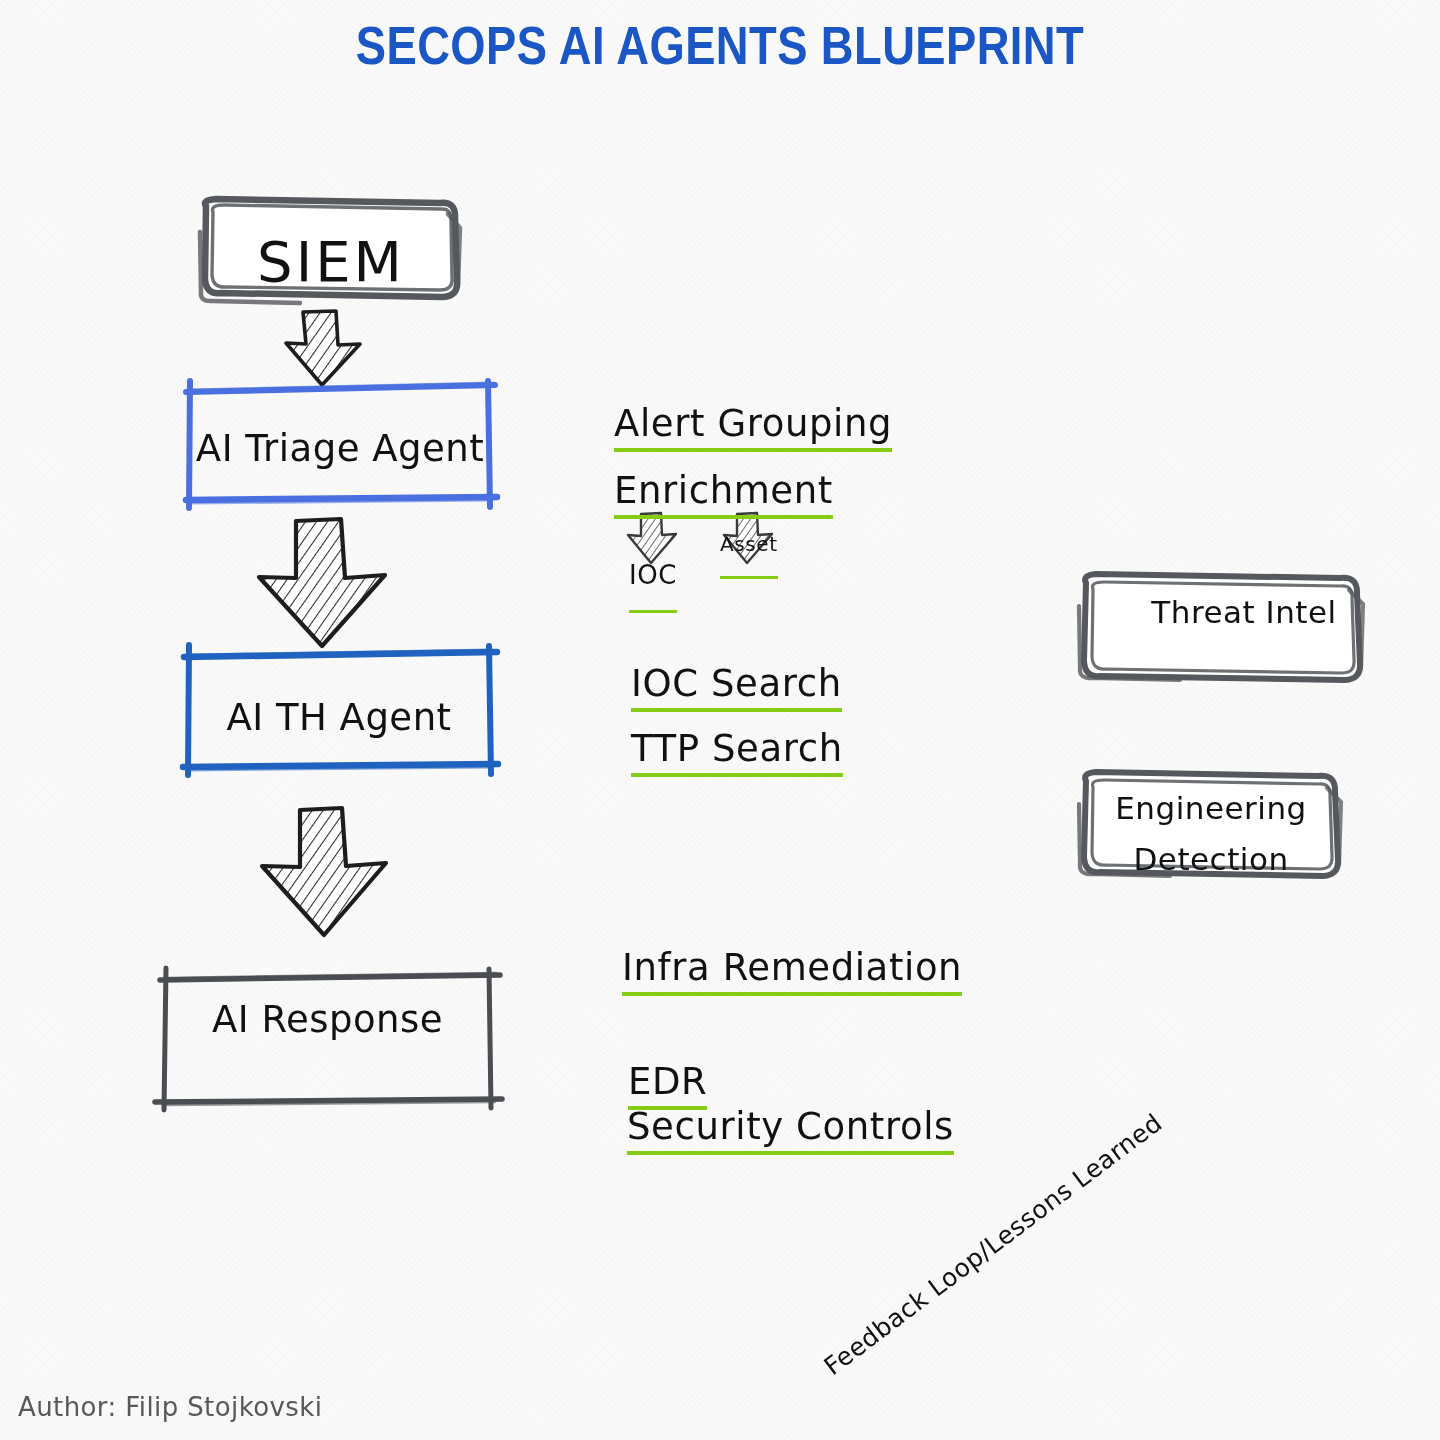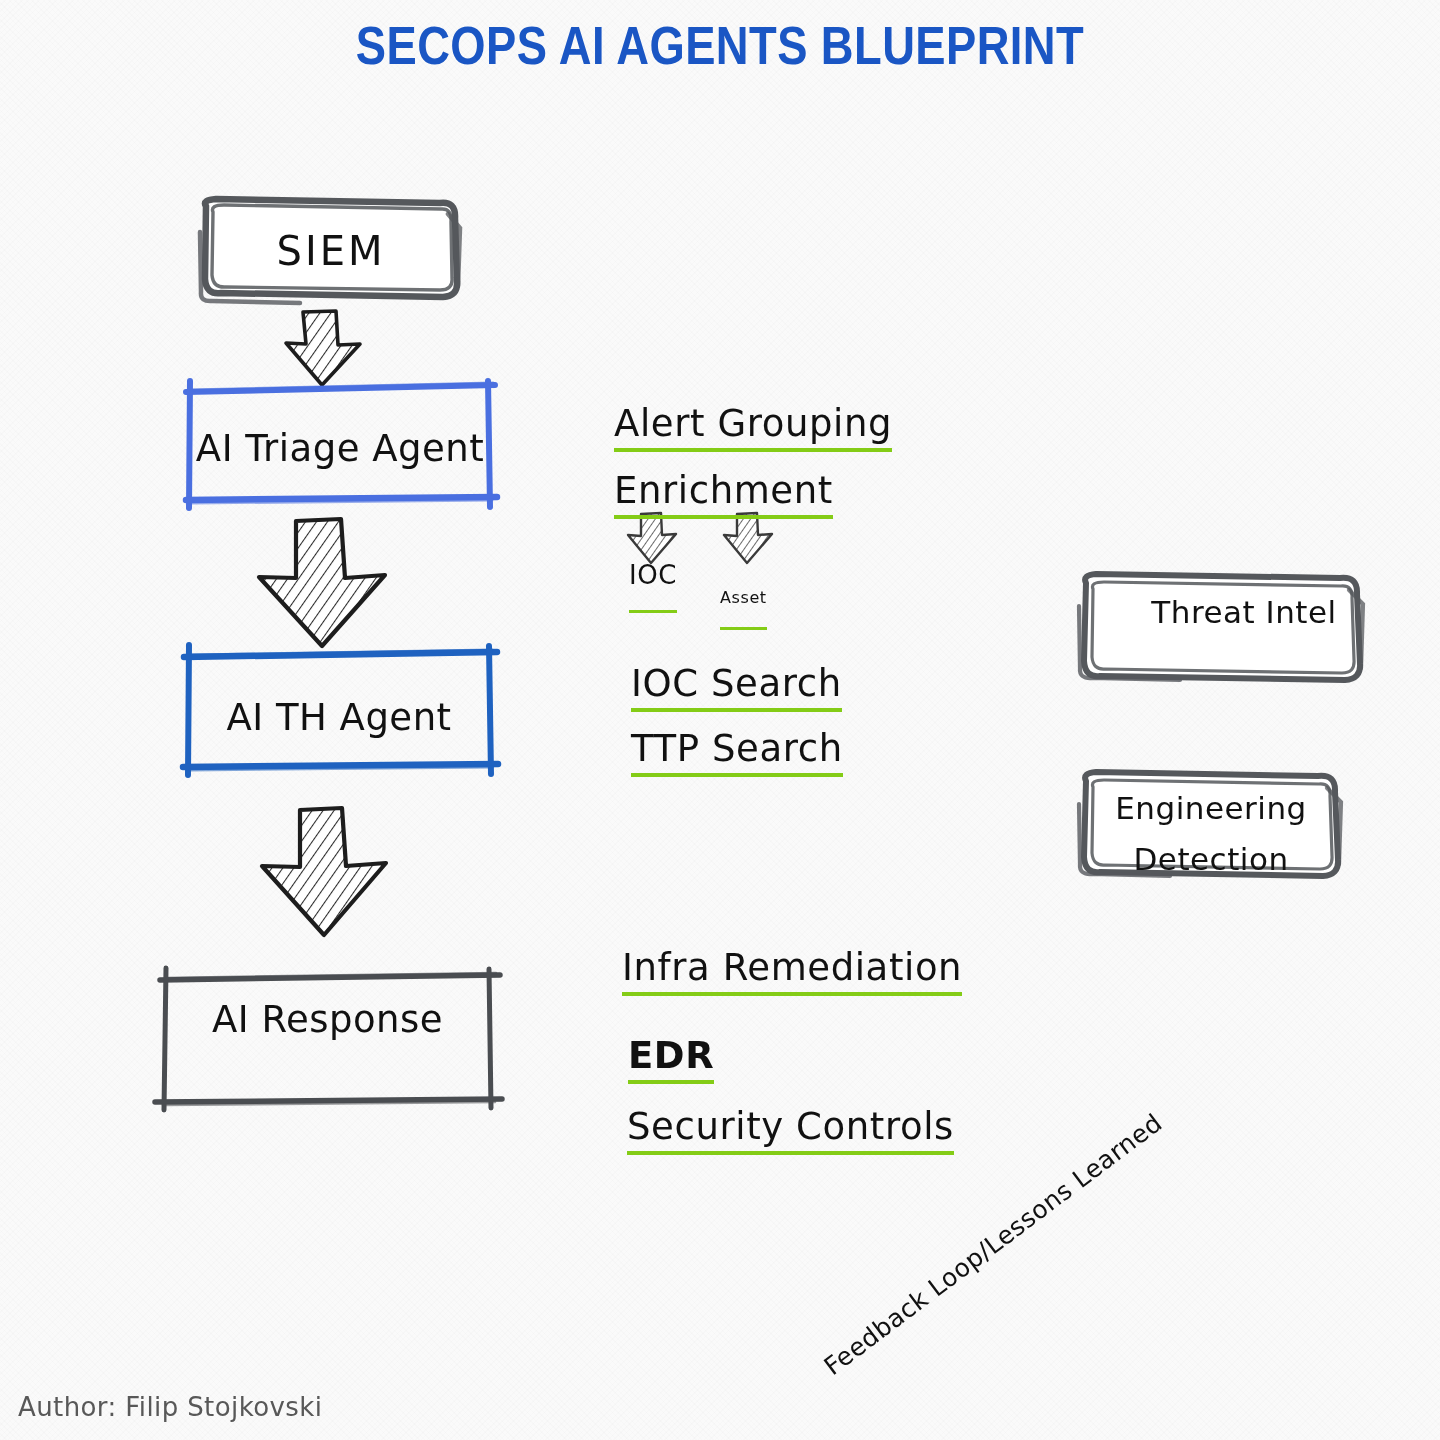--- a/index.html
+++ b/index.html
@@ -196,21 +196,21 @@
              L1338,860 Q1339,875 1323,876 L1100,872 Q1085,874 1084,857 Z" fill="#ffffff" stroke="#55585c" stroke-width="6" stroke-linejoin="round" stroke-linecap="round"></path>
     <path d="M1093,787 Q1090,780 1104,780 L1319,784 Q1331,783 1330,796
              L1332,856 Q1333,869 1320,869 L1105,865 Q1093,866 1092,853 Z" fill="none" stroke="#55585c" stroke-width="3.2" stroke-linejoin="round" stroke-linecap="round" opacity="0.85"></path>
     <path d="M1079,804 L1080,864 Q1079,875 1092,874 L1170,876" fill="none" stroke="#55585c" stroke-width="4.2" stroke-linecap="round" opacity="0.8"></path>
     <path d="M1327,788 L1341,802 L1339,864" fill="none" stroke="#55585c" stroke-width="4.2" stroke-linecap="round" opacity="0.75"></path>
   </g>
 </svg>
 
 <div id="page-title">SECOPS AI AGENTS BLUEPRINT</div>
 
-<div class="node-label" style="left:206px; top:224px; width:250px; font-size:40px; letter-spacing:3px;">
+<div class="node-label" style="left:206px; top:224px; width:250px; font-size:56px; letter-spacing:3px;">
   <span class="ln">SIEM</span>
 </div>
 
 <div class="node-label" style="left:190px; top:424px; width:300px; font-size:37px;">
   <span class="ln">AI Triage Agent</span>
 </div>
 
 <div class="node-label" style="left:189px; top:693px; width:300px; font-size:37px;">
   <span class="ln">AI TH Agent</span>
 </div>
@@ -230,35 +230,35 @@
 
 <div class="annot" style="left:614px; top:402px; font-size:37px;">
   <span class="u">Alert Grouping</span>
 </div>
 <div class="annot" style="left:614px; top:469px; font-size:37px;">
   <span class="u">Enrichment</span>
 </div>
 <div class="annot small" style="left:629px; top:560px; font-size:26px;">
   <span class="u">IOC</span>
 </div>
-<div class="annot small" style="left:720px; top:588px; font-size:16px;text-decoration:underline;">
+<div class="annot small" style="left:720px; top:532px; font-size:20px;text-decoration:underline;">
   <span class="u">Asset</span>
 </div>
 
 <div class="annot" style="left:631px; top:662px; font-size:37px;">
   <span class="u">IOC Search</span>
 </div>
 <div class="annot" style="left:631px; top:727px; font-size:37px;">
   <span class="u">TTP Search</span>
 </div>
 
 <div class="annot" style="left:622px; top:946px; font-size:37px;">
   <span class="u">Infra Remediation</span>
 </div>
-<div class="annot" style="left:628px; top:1034px; font-size:37px;font-weight:bold;">
+<div class="annot" style="left:628px; top:1060px; font-size:37px;">
   <span class="u">EDR</span>
 </div>
 <div class="annot" style="left:627px; top:1105px; font-size:37px;">
   <span class="u">Security Controls</span>
 </div>
 
 <div id="feedback-label">Feedback Loop/Lessons Learned</div>
 
 <div id="author">Author: Filip Stojkovski</div>
 

